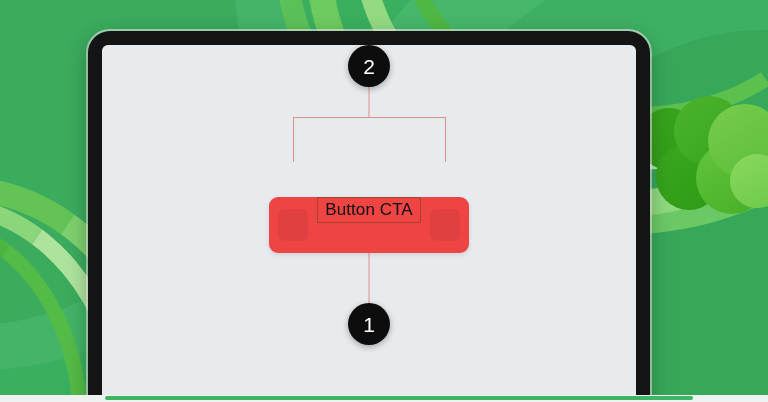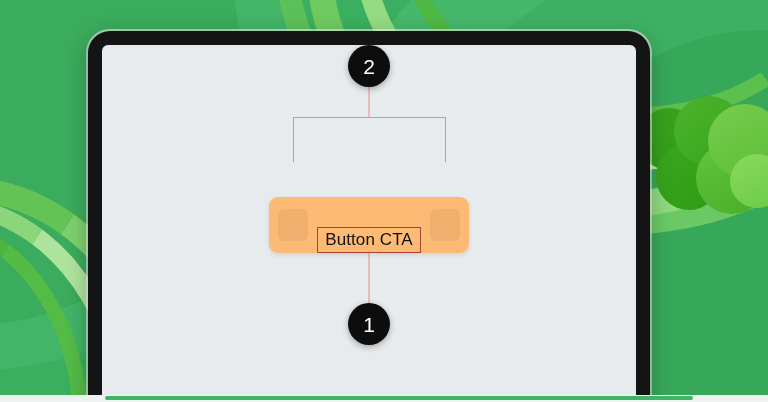--- a/index.html
+++ b/index.html
@@ -186,25 +186,25 @@
   }
 
   
   .cta-button {
     position: absolute;
     left: 50%;
     top: 152px;
     transform: translateX(-50%);
     width: 200px;
     height: 56px;
-    background: #fdba74;
+    background: #ef4444;
     border-radius: 9px;
     box-shadow: 0 2px 5px rgba(0,0,0,.10);
     display: flex;
-    align-items: flex-end;
+    align-items: flex-start;
     justify-content: center;
     box-sizing: border-box;
   }
 
   
   .pad-box {
     position: absolute;
     top: 50%;
     transform: translateY(-50%);
     width: 30px;

